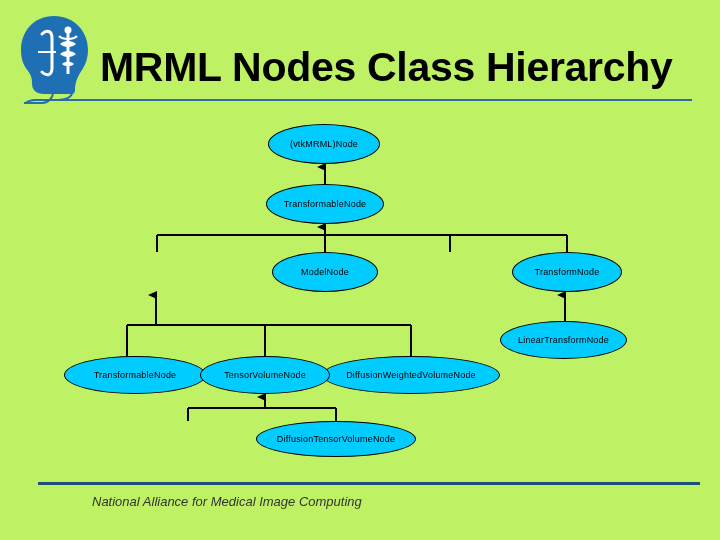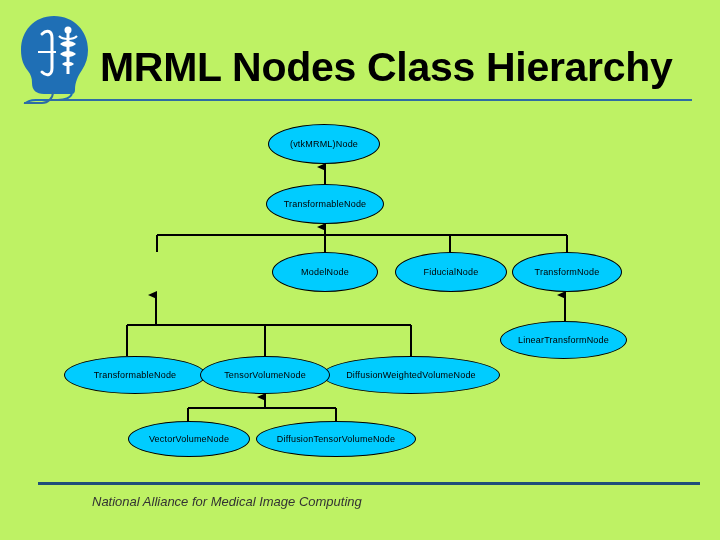--- a/index.html
+++ b/index.html
@@ -177,23 +177,20 @@
 
     <div class="node" style="left:266px; top:184px; width:118px; height:40px;">
       <span>TransformableNode</span>
     </div>
 
 
     <div class="node" style="left:272px; top:252px; width:106px; height:40px;">
       <span>ModelNode</span>
     </div>
 
-    <div class="node" style="left:395px; top:252px; width:112px; height:40px;">
-      <span>FiducialNode</span>
-    </div>
 
     <div class="node" style="left:512px; top:252px; width:110px; height:40px;">
       <span>TransformNode</span>
     </div>
 
     <div class="node" style="left:500px; top:321px; width:127px; height:38px;">
       <span>LinearTransformNode</span>
     </div>
 
     <div class="node" style="left:64px; top:356px; width:142px; height:38px;">
@@ -201,23 +198,20 @@
     </div>
 
     <div class="node" style="left:322px; top:356px; width:178px; height:38px;">
       <span>DiffusionWeightedVolumeNode</span>
     </div>
 
     <div class="node" style="left:200px; top:356px; width:130px; height:38px;">
       <span>TensorVolumeNode</span>
     </div>
 
-    <div class="node" style="left:128px; top:421px; width:122px; height:36px;">
-      <span>VectorVolumeNode</span>
-    </div>
 
     <div class="node" style="left:256px; top:421px; width:160px; height:36px;">
       <span>DiffusionTensorVolumeNode</span>
     </div>
   </div>
 
   <div id="footer-rule"></div>
 
   <div id="footer-text">
     <div>National Alliance for Medical Image Computing</div>

